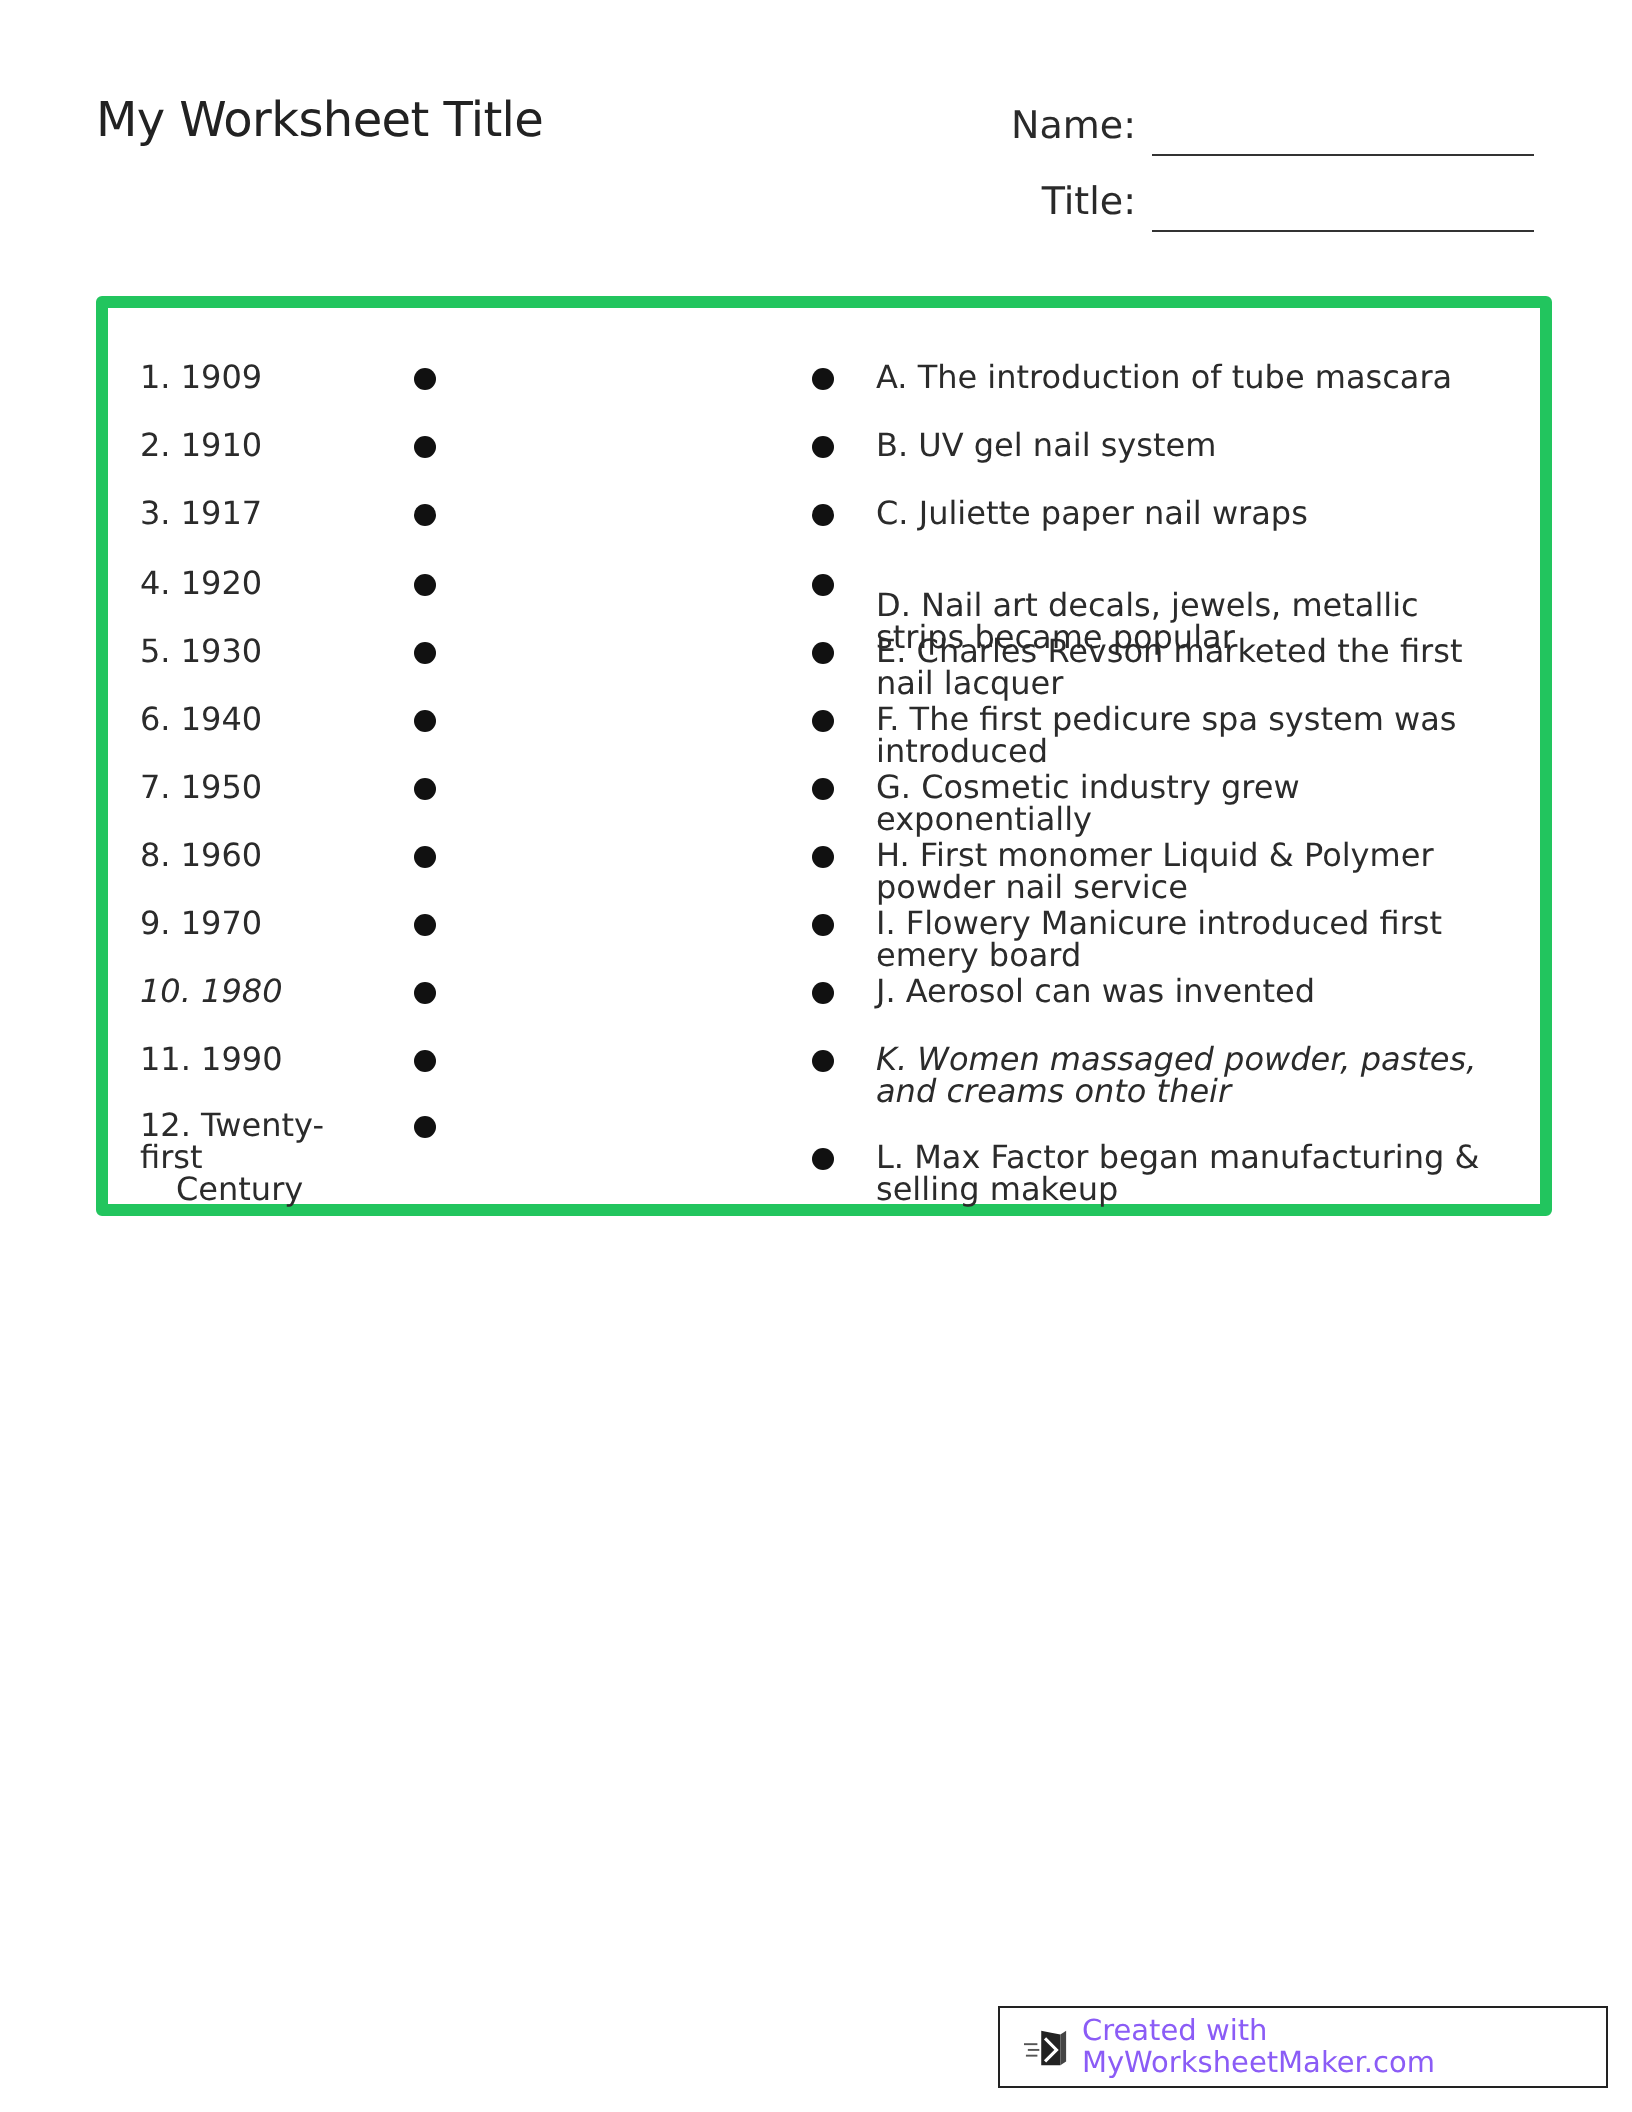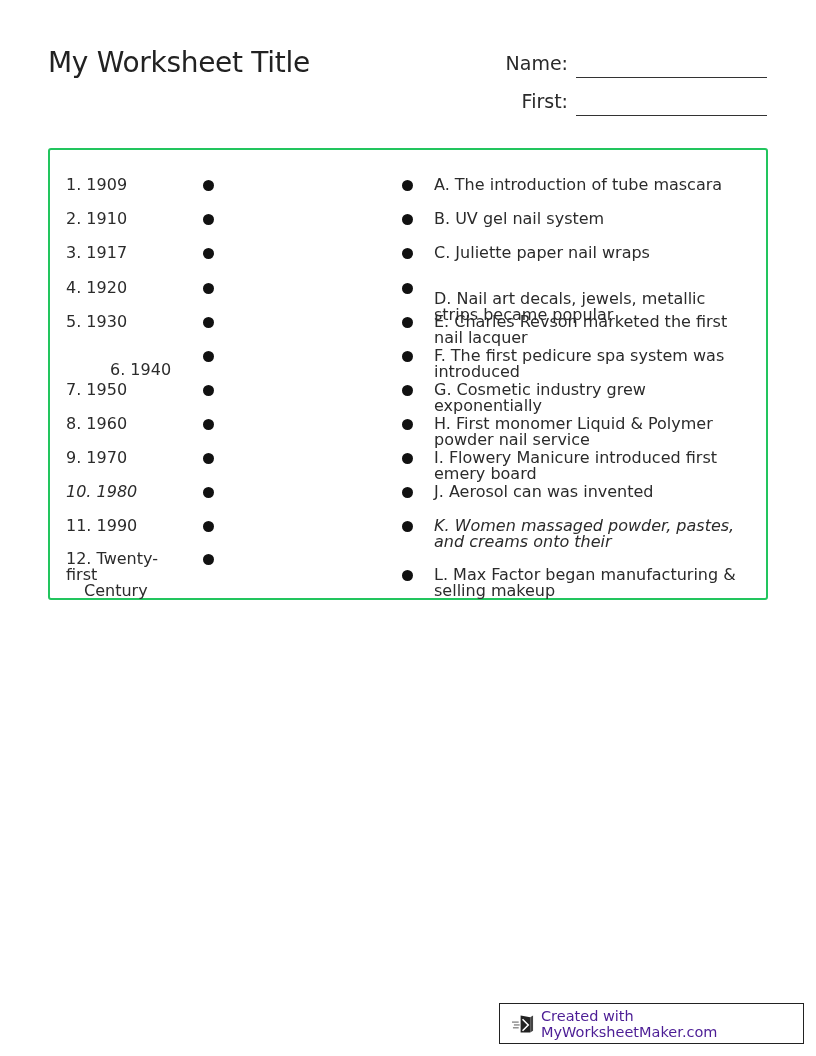--- a/index.html
+++ b/index.html
@@ -3,39 +3,39 @@
   <meta charset="utf-8">
   <style>
     html, body { margin: 0; padding: 0; background: #ffffff; }
     body {
       width: 816px; height: 1056px; position: relative; overflow: hidden;
       font-family: "DejaVu Sans", "Liberation Sans", sans-serif;
       color: #2b2b2b;
     }
     .title {
       position: absolute; left: 48px; top: 46px;
-      font-size: 28px; font-weight: normal; color: #222;
+      font-size: 24px; font-weight: normal; color: #222;
       letter-spacing: -0.3px; margin: 0;
     }
     .field {
       position: absolute; display: flex; align-items: flex-end; justify-content: center;
     }
     .field-label {
       font-size: 19px; color: #2a2a2a; text-align: right; width: 70px;
       margin-right: 8px; line-height: 22px;
     }
     .field-line {
       width: 191px; border-bottom: 1.5px solid #333; height: 1px; margin-bottom: -4px;
     }
     .name-field { left: 498px; top: 52px; }
     .date-field { left: 498px; top: 90px; }
 
     .match-box {
       position: absolute; left: 48px; top: 148px; width: 716px; height: 448px;
-      border: 2px solid #22c55e; border-radius: 3px;
+      border: 6px solid #22c55e; border-radius: 3px;
     }
     .left-label {
       position: absolute; left: 16px; width: 120px; line-height: 16px;
     }
     .left-label .cont { padding-left: 18px; display: block; }
     .dot {
       position: absolute; width: 11px; height: 11px; border-radius: 50%;
       background: #111;
     }
     .dot.l { left: 153px; }
@@ -44,33 +44,33 @@
       position: absolute; left: 384px; width: 320px; line-height: 16px;
     }
     .right-label .cont { padding-left: 13px; display: block; }
 
     .footer {
       position: absolute; left: 499px; top: 1003px; width: 305px; height: 41px;
       border: 1.5px solid #222; box-sizing: border-box;
       display: flex; align-items: center; padding-left: 12px;
     }
     .footer-icon { width: 24px; height: 22px; margin-right: 6px; }
-    .footer-text { font-size: 14.5px; color: #4c1d95; }
+    .footer-text { font-size: 14.5px; color: #8b5cf6; }
   </style>
 </head>
 <body>
 
 <h1 class="title">My Worksheet Title</h1>
 
 <div class="field name-field">
   <span class="field-label">Name:</span>
   <span class="field-line"></span>
 </div>
 <div class="field date-field">
-  <span class="field-label">First:</span>
+  <span class="field-label">Title:</span>
   <span class="field-line"></span>
 </div>
 
 <div class="match-box" id="matchbox">
     <div class="left-label" style="top: 27px;"><span>1. 1909</span></div>
     <div class="dot l" style="top: 30px;"></div>
     <div class="dot r" style="top: 30px;"></div>
     <div class="right-label" style="top: 27px;"><span>A. The introduction of tube mascara</span></div>
     <div class="left-label" style="top: 61px;"><span>2. 1910</span></div>
     <div class="dot l" style="top: 64px;"></div>
@@ -81,21 +81,21 @@
     <div class="dot r" style="top: 98px;"></div>
     <div class="right-label" style="top: 95px;"><span>C. Juliette paper nail wraps</span></div>
     <div class="left-label" style="top: 130px;"><span>4. 1920</span></div>
     <div class="dot l" style="top: 133px;"></div>
     <div class="dot r" style="top: 133px;"></div>
     <div class="right-label" style="top: 130px; margin-top: 11px;"><span>D. Nail art decals, jewels, metallic strips became popular</span></div>
     <div class="left-label" style="top: 164px;"><span>5. 1930</span></div>
     <div class="dot l" style="top: 167px;"></div>
     <div class="dot r" style="top: 167px;"></div>
     <div class="right-label" style="top: 164px;"><span>E. Charles Revson marketed the first nail lacquer</span></div>
-    <div class="left-label" style="top: 212px; margin-left: 44px;"><span>6. 1940</span></div>
+    <div class="left-label" style="top: 198px;"><span>6. 1940</span></div>
     <div class="dot l" style="top: 201px;"></div>
     <div class="dot r" style="top: 201px;"></div>
     <div class="right-label" style="top: 198px;"><span>F. The first pedicure spa system was introduced</span></div>
     <div class="left-label" style="top: 232px;"><span>7. 1950</span></div>
     <div class="dot l" style="top: 235px;"></div>
     <div class="dot r" style="top: 235px;"></div>
     <div class="right-label" style="top: 232px;"><span>G. Cosmetic industry grew exponentially</span></div>
     <div class="left-label" style="top: 266px;"><span>8. 1960</span></div>
     <div class="dot l" style="top: 269px;"></div>
     <div class="dot r" style="top: 269px;"></div>

